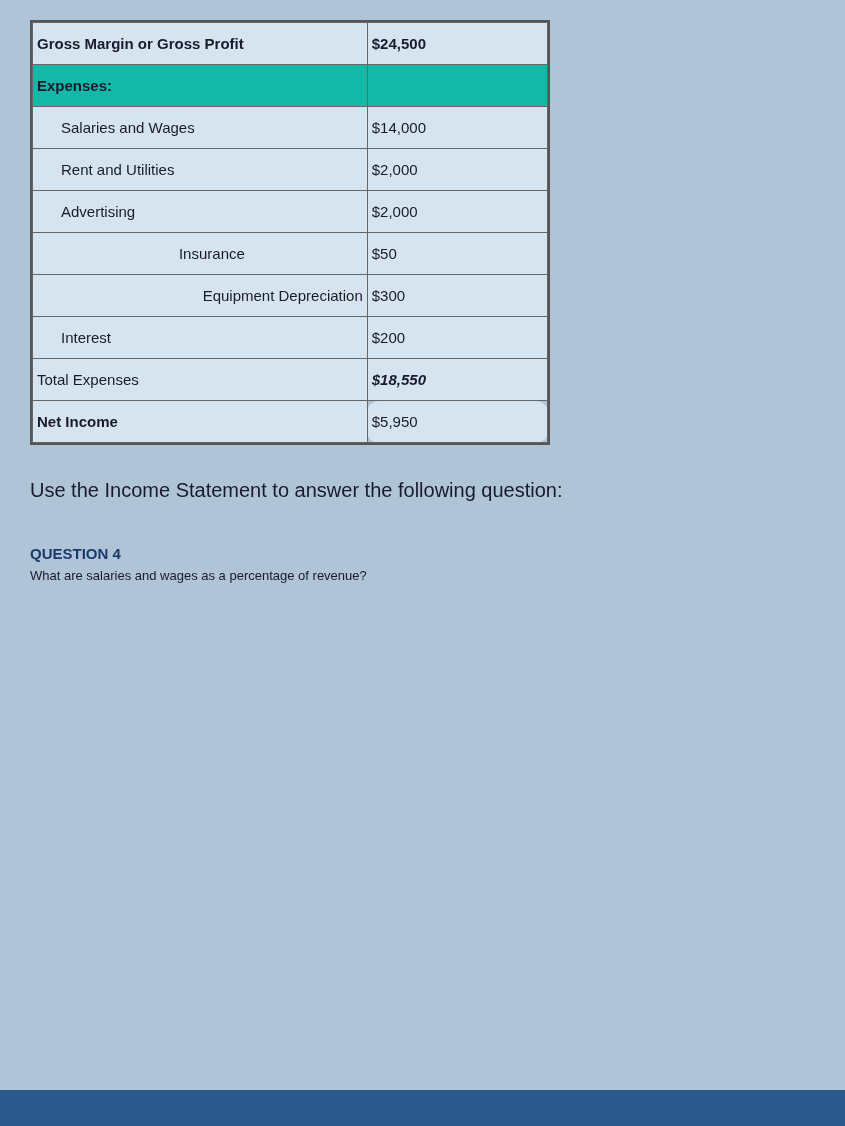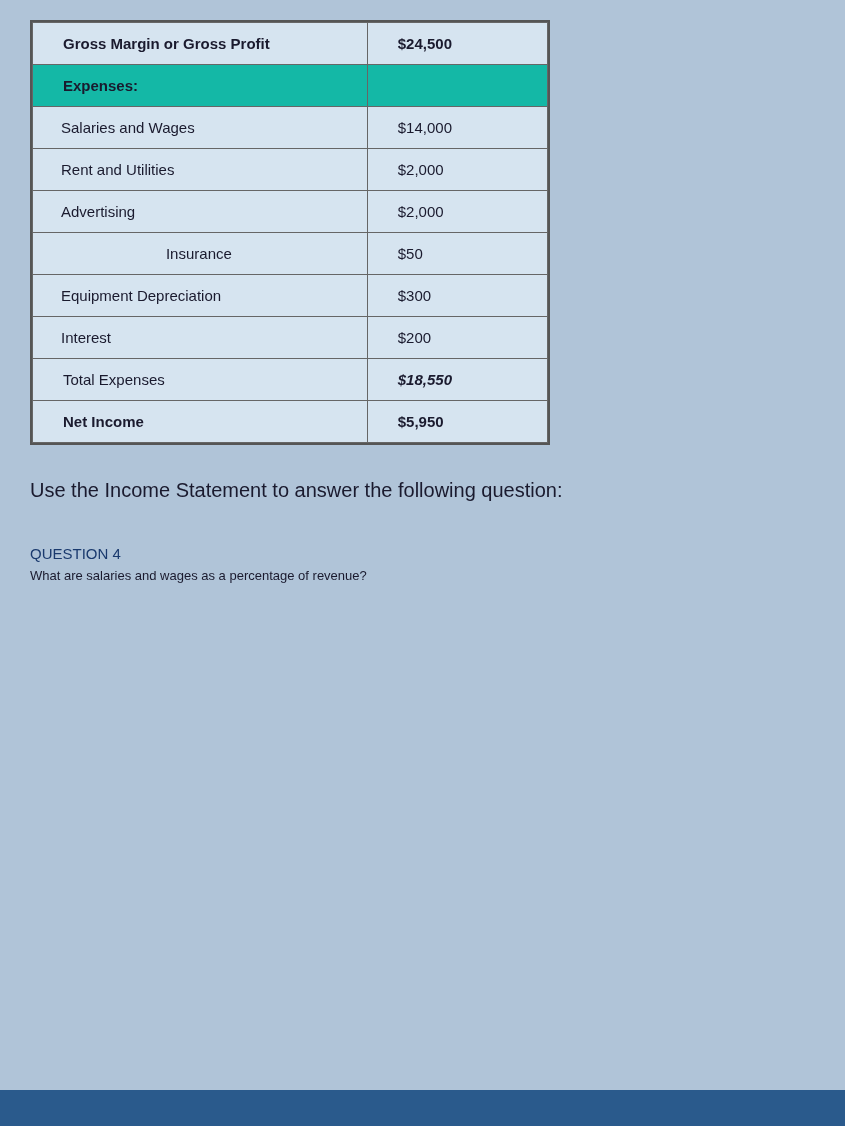--- a/index.html
+++ b/index.html
@@ -22,21 +22,21 @@
       margin-top: 10px;
     }
 
     table {
       width: 100%;
       border-collapse: collapse;
     }
 
     td {
       border: 1px solid #666;
-      padding: 12px 30px;
+      padding: 12px 4px;
       font-size: 15px;
       color: #1a1a2e;
       background-color: #d6e4f0;
       vertical-align: middle;
     }
 
     td.label-col {
       width: 65%;
     }
 
@@ -62,21 +62,21 @@
       width: 700px;
     }
 
     .question-section {
       margin-top: 40px;
       width: 100%;
     }
 
     .question-number {
       font-size: 15px;
-      font-weight: normal;
+      font-weight: bold;
       color: #1a3a6e;
       margin-bottom: 6px;
     }
 
     .question-text {
       font-size: 13px;
       color: #1a1a2e;
     }
 
     .bottom-bar {
@@ -112,34 +112,34 @@
         </tr>
         <tr>
           <td class="label-col" style="padding-left: 28px;">Advertising</td>
           <td class="value-col">$2,000</td>
         </tr>
         <tr>
           <td class="label-col" style="padding-left: 28px; text-align: center;">Insurance</td>
           <td class="value-col">$50</td>
         </tr>
         <tr>
-          <td class="label-col" style="padding-left: 28px;">Equipment Depreciation</td>
+          <td class="label-col" style="padding-left: 28px; text-align: right;">Equipment Depreciation</td>
           <td class="value-col">$300</td>
         </tr>
         <tr>
           <td class="label-col" style="padding-left: 28px;">Interest</td>
           <td class="value-col">$200</td>
         </tr>
         <tr class="bold-row">
           <td class="label-col" style="font-weight: normal;">Total Expenses</td>
           <td class="value-col" style="font-weight: bold; font-style: italic;">$18,550</td>
         </tr>
         <tr class="bold-row">
           <td class="label-col" style="font-weight: bold;">Net Income</td>
-          <td class="value-col" style="font-weight: bold;">$5,950</td>
+          <td class="value-col" style="font-weight: normal; border-radius: 12px;">$5,950</td>
         </tr>
       </tbody>
   </table>
 </div>
 
 <p class="instruction-text">Use the Income Statement to answer the following question:</p>
 
 <div class="question-section">
   <div class="question-number">QUESTION 4</div>
   <div class="question-text">What are salaries and wages as a percentage of revenue?</div>

